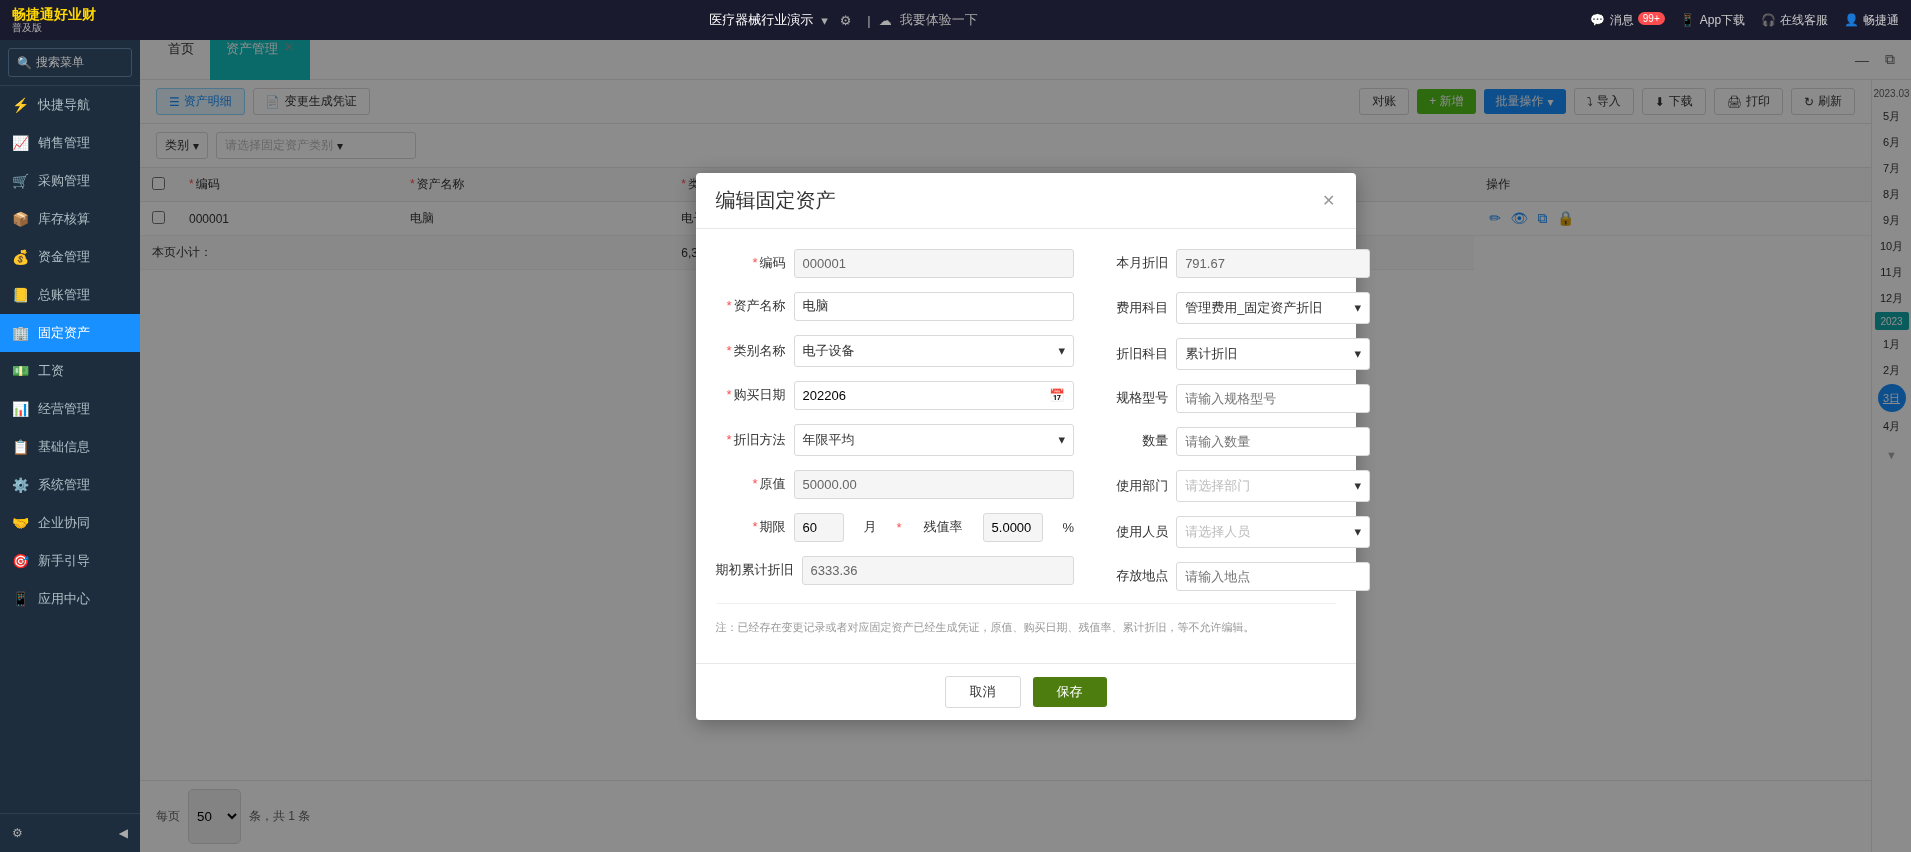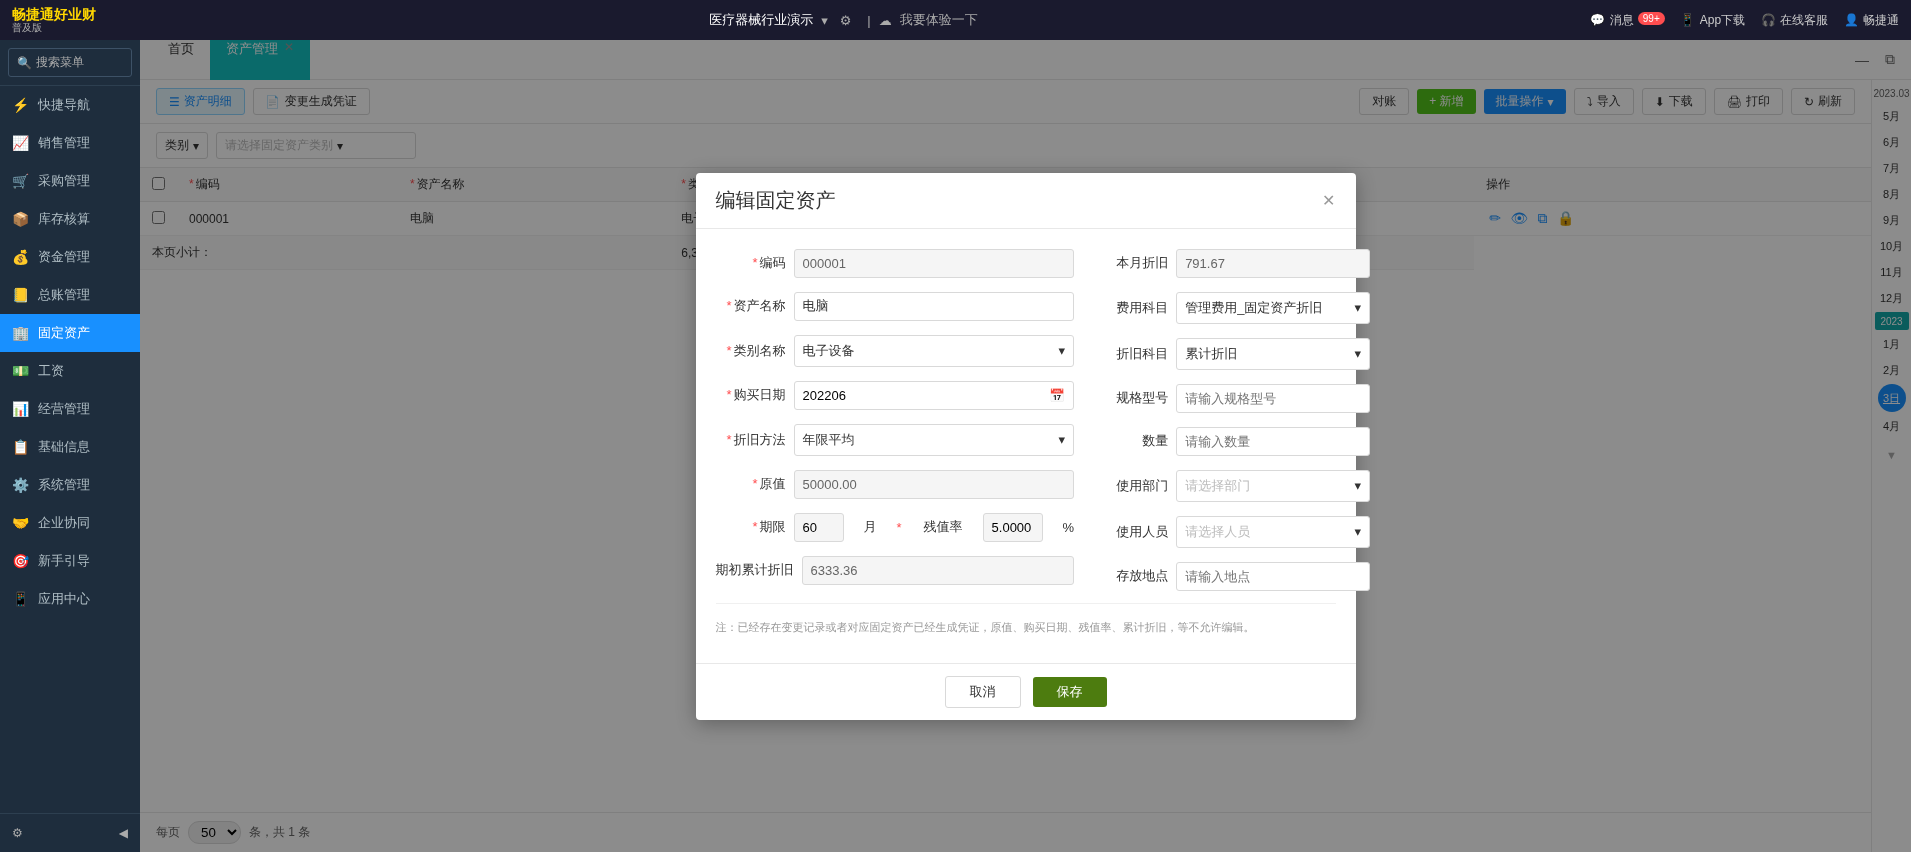--- a/index.html
+++ b/index.html
@@ -54,21 +54,21 @@
     .filter-bar { background: #fff; padding: 8px 16px; display: flex; align-items: center; gap: 8px; border-bottom: 1px solid #e8e8e8; flex-shrink: 0; }
     .filter-select { padding: 4px 8px; border: 1px solid #d9d9d9; border-radius: 3px; font-size: 12px; background: #fff; color: #333; display: flex; align-items: center; gap: 4px; cursor: pointer; }
     
     
     .table-container { flex: 1; overflow: auto; background: #fff; }
     table { width: 100%; border-collapse: collapse; font-size: 12px; }
     th { background: #fafafa; border-bottom: 1px solid #e8e8e8; padding: 8px 12px; text-align: left; font-weight: 500; color: #333; white-space: nowrap; }
     td { border-bottom: 1px solid #f0f0f0; padding: 8px 12px; color: #333; white-space: nowrap; }
     .required-star { color: #ff4d4f; margin-right: 2px; }
     .table-footer { background: #fff; padding: 8px 16px; border-top: 1px solid #e8e8e8; display: flex; align-items: center; gap: 8px; font-size: 12px; color: #666; }
-    .page-select { padding: 2px 4px; border: 1px solid #d9d9d9; border-radius: 11px; text-align: center; }
+    .page-select { padding: 18px 4px; border: 1px solid #d9d9d9; border-radius: 5px; }
     
     
     .calendar-panel { width: 40px; background: #fff; border-left: 1px solid #e8e8e8; display: flex; flex-direction: column; align-items: center; padding: 4px 0; font-size: 11px; color: #333; }
     .cal-month { writing-mode: horizontal-tb; padding: 4px 2px; color: #666; font-size: 10px; }
     .cal-day { width: 32px; height: 24px; display: flex; align-items: center; justify-content: center; cursor: pointer; border-radius: 2px; margin: 1px; }
     .cal-day.today { background: #1890ff; color: #fff; border-radius: 50%; }
     .cal-day.highlight { background: #13c2c2; color: #fff; border-radius: 50%; text-decoration: underline; }
     
     
     .modal-overlay { position: absolute; top: 0; left: 0; right: 0; bottom: 0; background: rgba(0,0,0,0.45); z-index: 100; display: flex; align-items: center; justify-content: center; }

